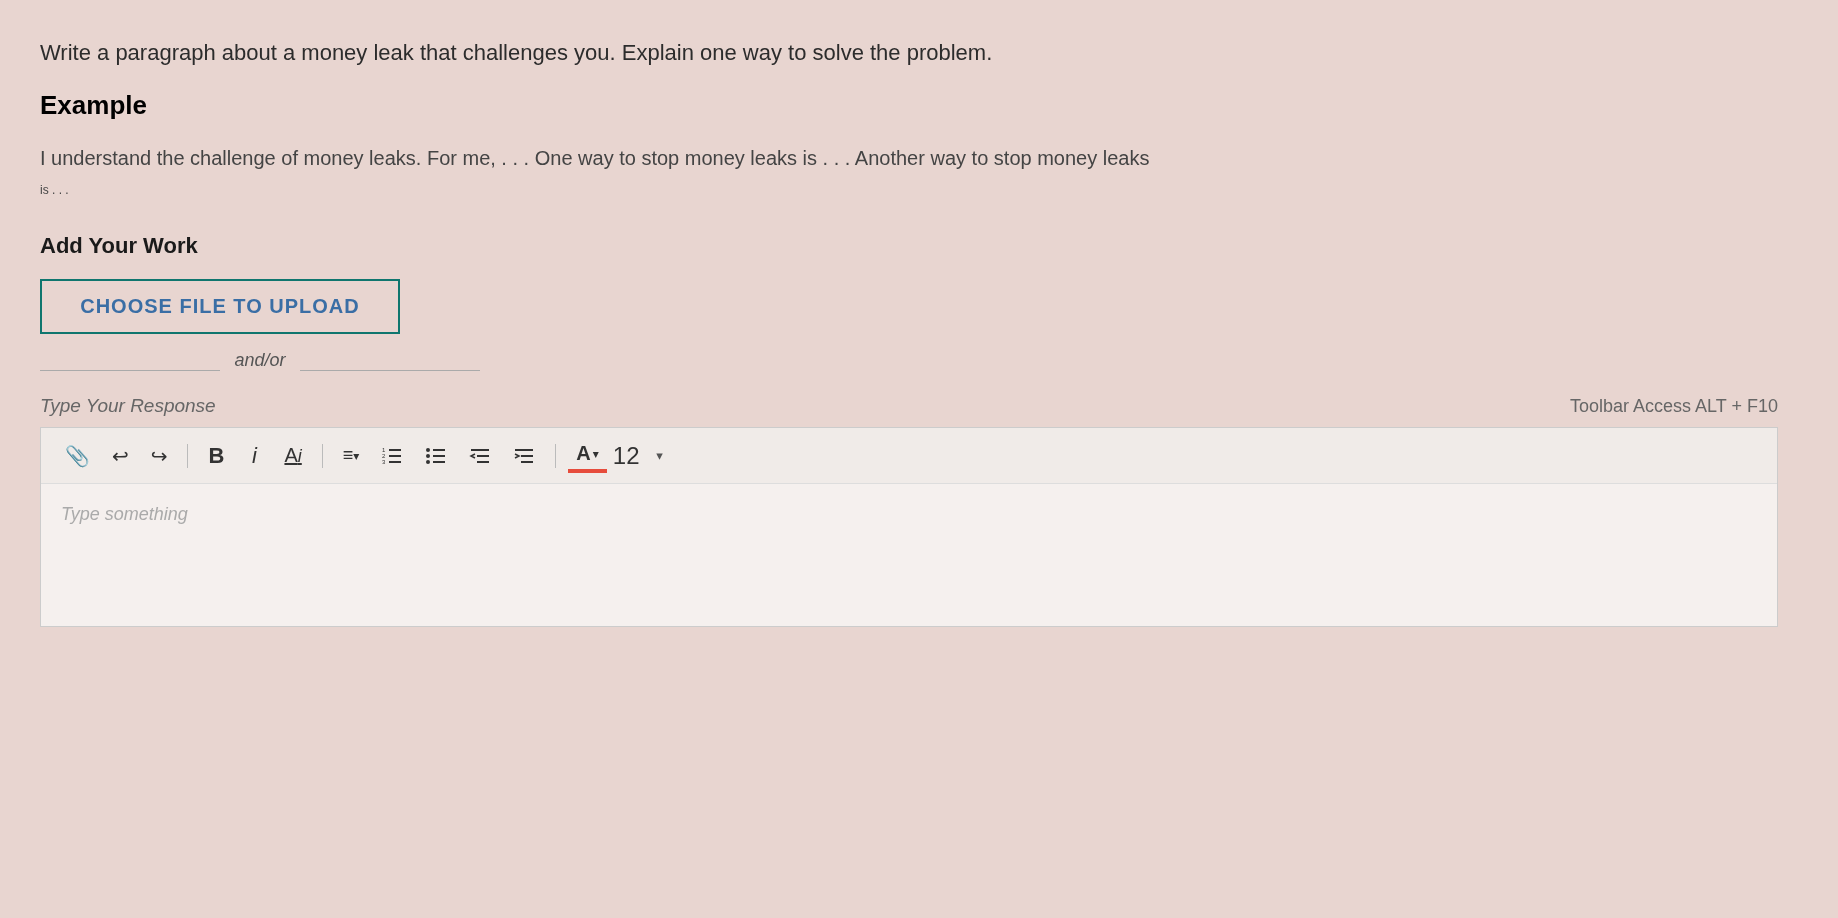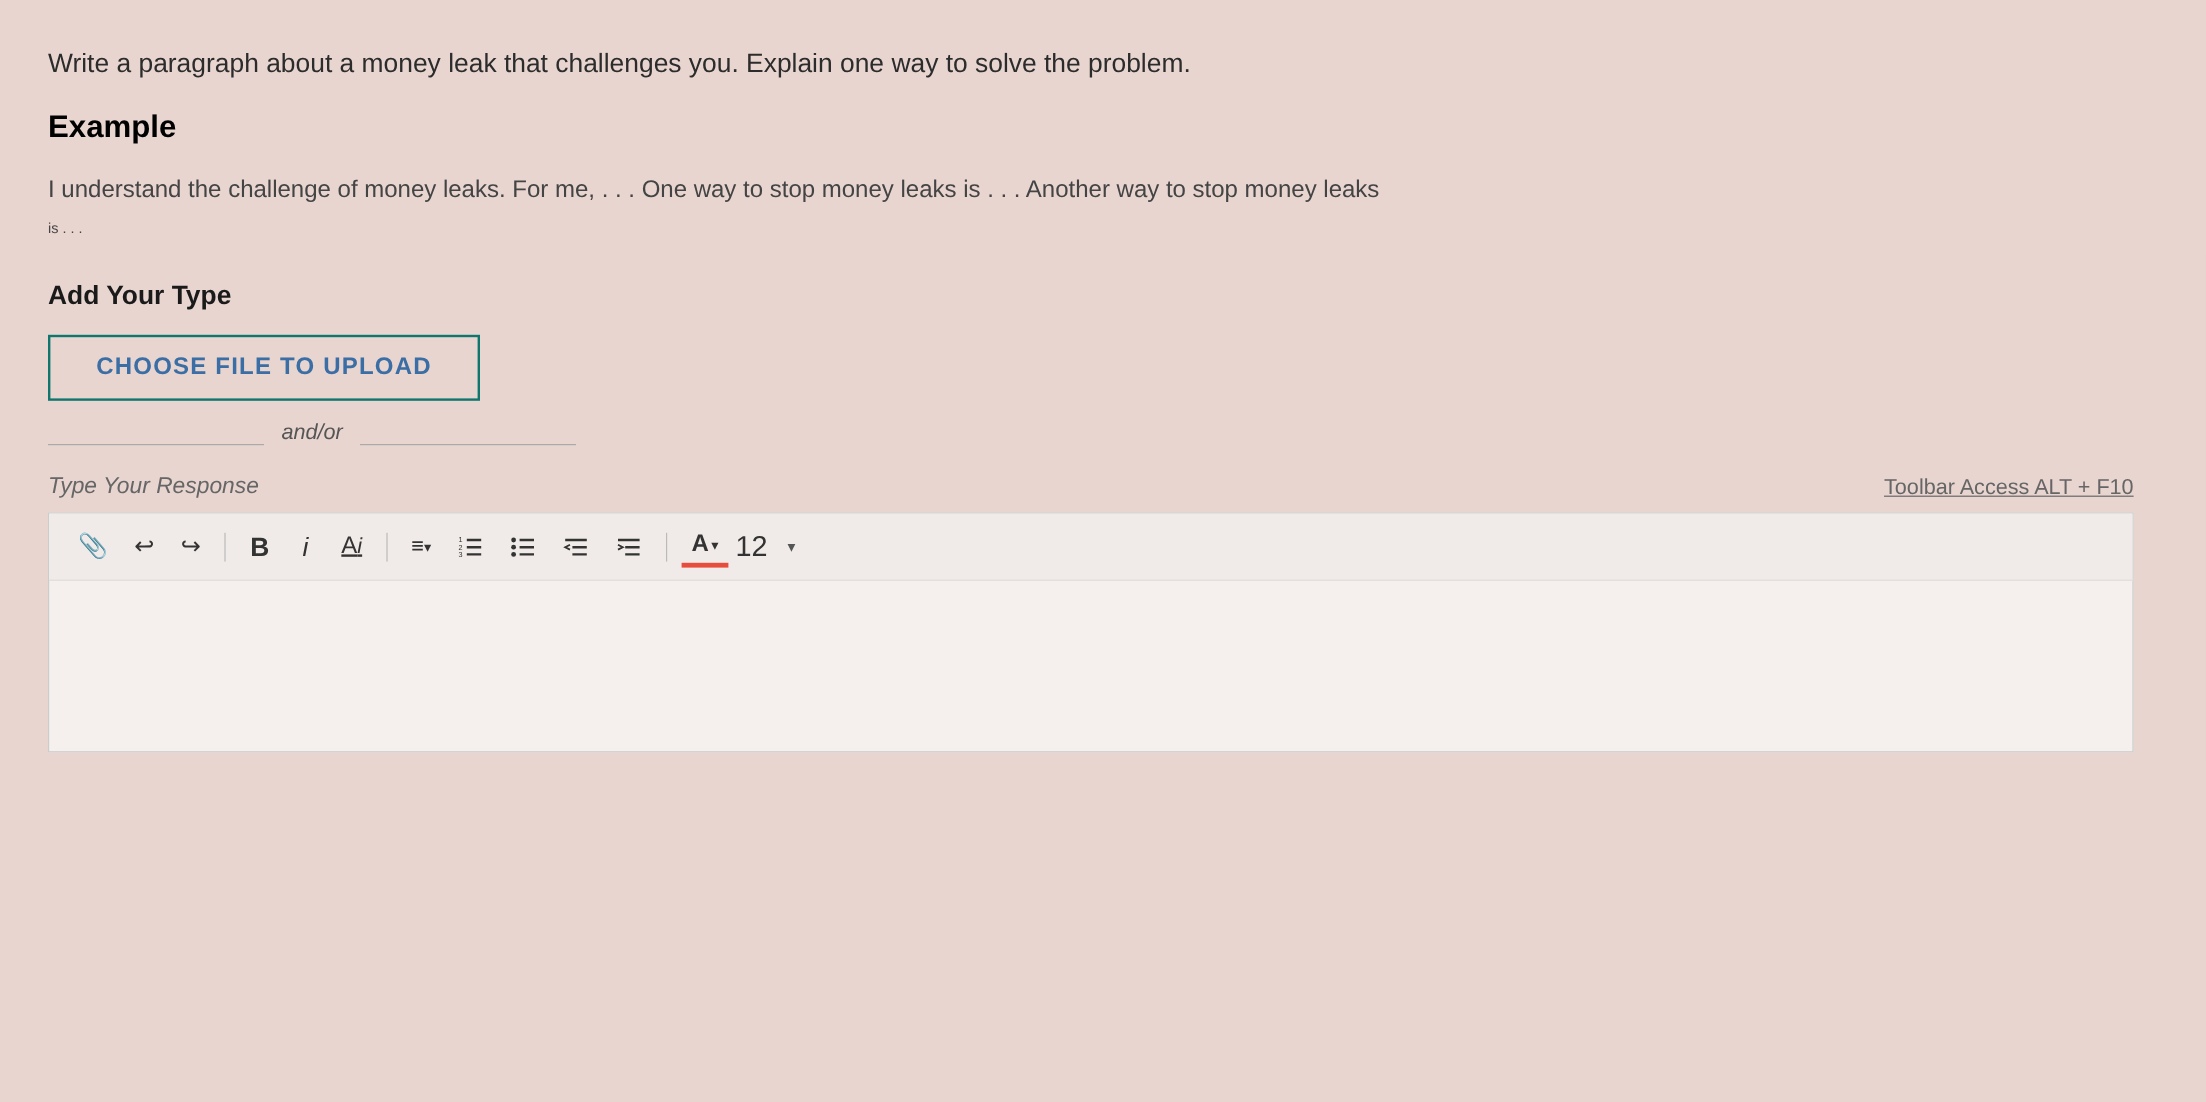--- a/index.html
+++ b/index.html
@@ -113,21 +113,20 @@
       font-size: 19px;
       color: #666;
       font-family: Arial, sans-serif;
       font-style: italic;
     }
 
     .toolbar-access-label {
       font-size: 18px;
       color: #666;
       font-family: Arial, sans-serif;
-      text-decoration: underline;
     }
 
     .editor-container {
       background: #f5f0ee;
       border: 1px solid #ccc;
       min-height: 200px;
       width: 100%;
     }
 
     .editor-toolbar {
@@ -224,21 +223,21 @@
 <p class="prompt-text">Write a paragraph about a money leak that challenges you. Explain one way to solve the problem.</p>
 
 
 <h2 class="example-heading">Example</h2>
 
 
 <p class="example-text">I understand the challenge of money leaks. For me, . . . One way to stop money leaks is . . . Another way to stop money leaks</p>
 <p class="example-text-continuation">is . . .</p>
 
 
-<h3 class="add-your-work">Add Your Type</h3>
+<h3 class="add-your-work">Add Your Work</h3>
 
 
 <button class="upload-button">CHOOSE FILE TO UPLOAD</button>
 
 
 <div class="andor-line">
   <div class="andor-line-left"></div>
   <span class="andor-text">and/or</span>
   <div class="andor-line-right"></div>
 </div>
@@ -327,17 +326,20 @@
 
     <div class="font-size-control">
       <span class="font-size-value">12</span>
       <button class="toolbar-btn" title="Font Size">
         <span class="dropdown-arrow">▾</span>
       </button>
     </div>
 
   </div>
 
+  <div class="editor-body" contenteditable="true" style="">
+    <span class="editor-placeholder">Type something</span>
+  </div>
 
 </div>
 
 
 
 
 </body></html>

